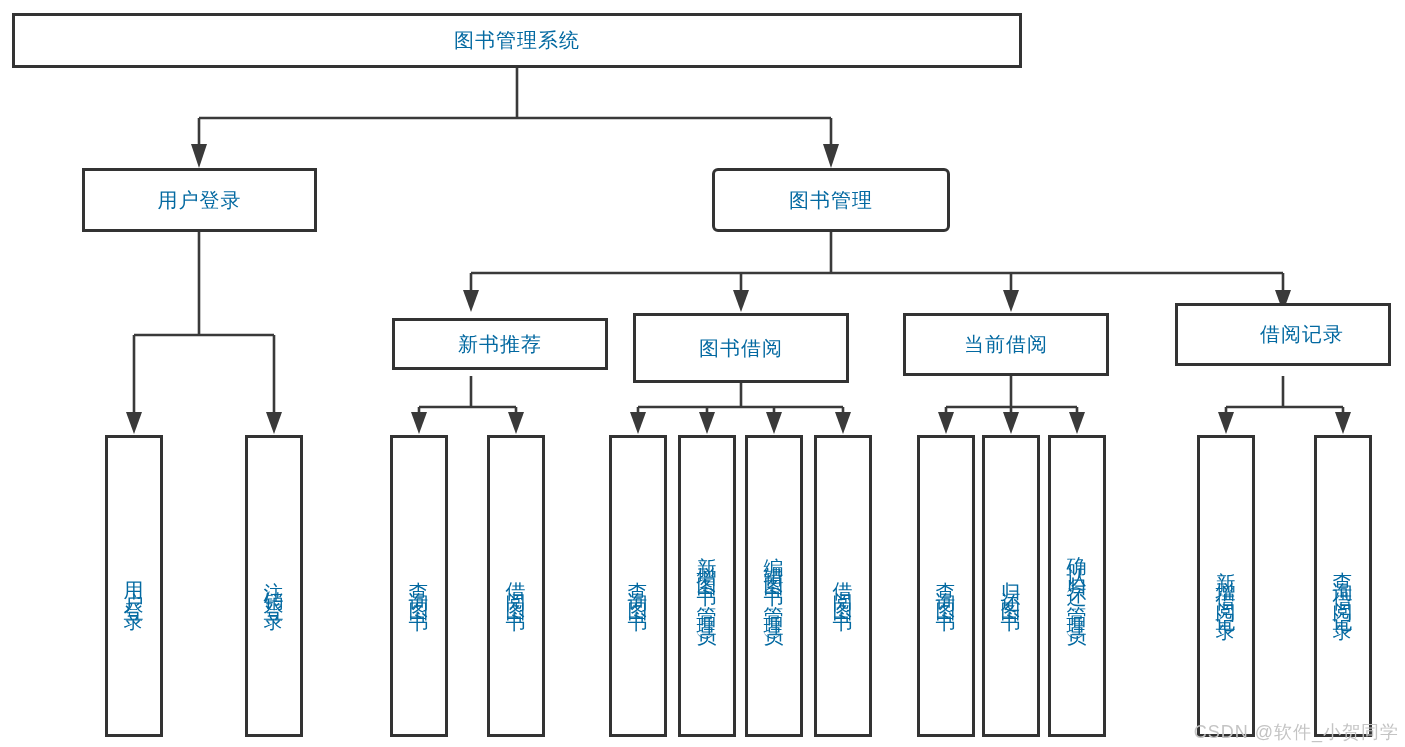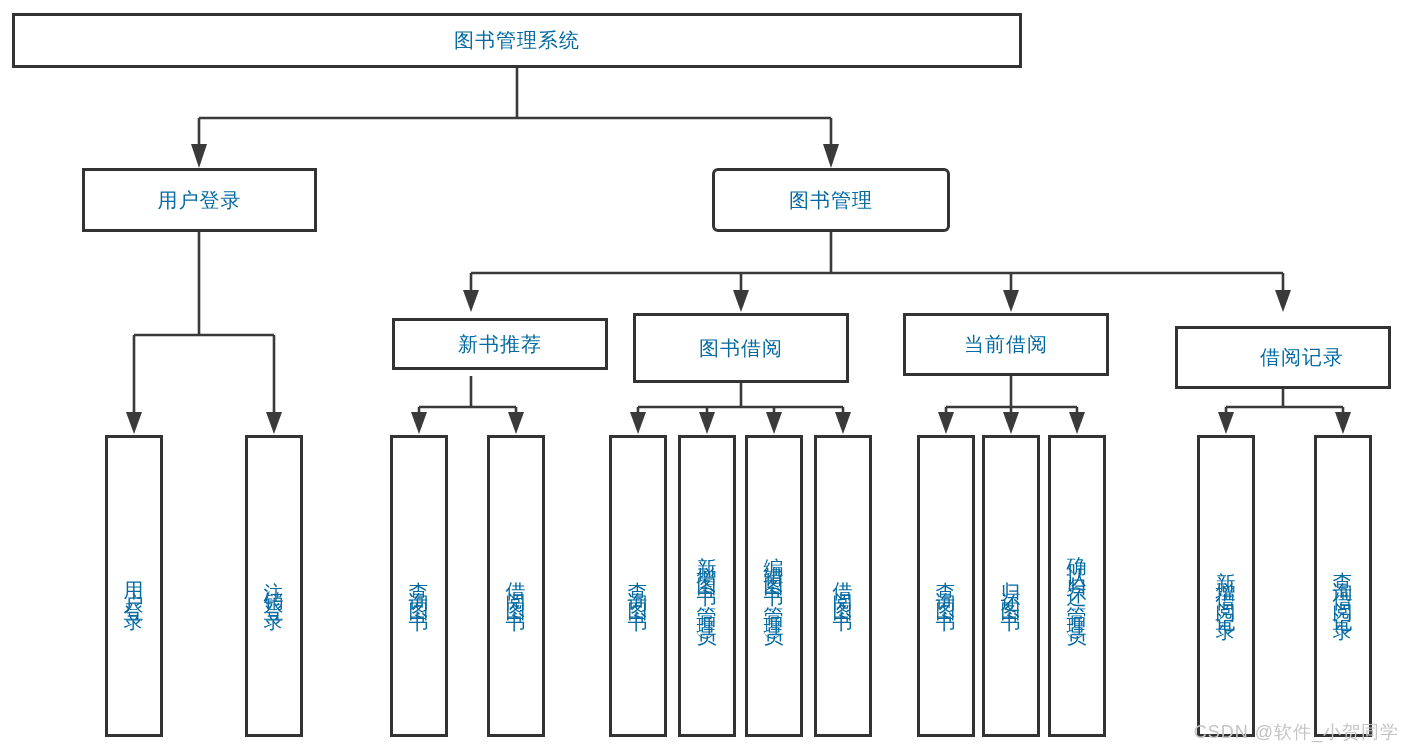--- a/index.html
+++ b/index.html
@@ -105,21 +105,21 @@
 
   <div class="node hnode" style="left:363px;top:318px;width:216px;height:52px;margin-left:29px;">
     <span>新书推荐</span>
   </div>
   <div class="node hnode" style="left:633px;top:313px;width:216px;height:70px;">
     <span>图书借阅</span>
   </div>
   <div class="node hnode" style="left:903px;top:313px;width:206px;height:63px;">
     <span>当前借阅</span>
   </div>
-  <div class="node hnode" style="left:1175px;top:326px;width:216px;height:63px;padding-left:38px;">
+  <div class="node hnode" style="left:1175px;top:303px;width:216px;height:63px;padding-left:38px;">
     <span>借阅记录</span>
   </div>
 
   <div class="node leaf" style="left:105px;">
     <span class="vtext">用户登录</span>
   </div>
   <div class="node leaf" style="left:245px;">
     <span class="vtext">注销登录</span>
   </div>
   <div class="node leaf" style="left:390px;">

